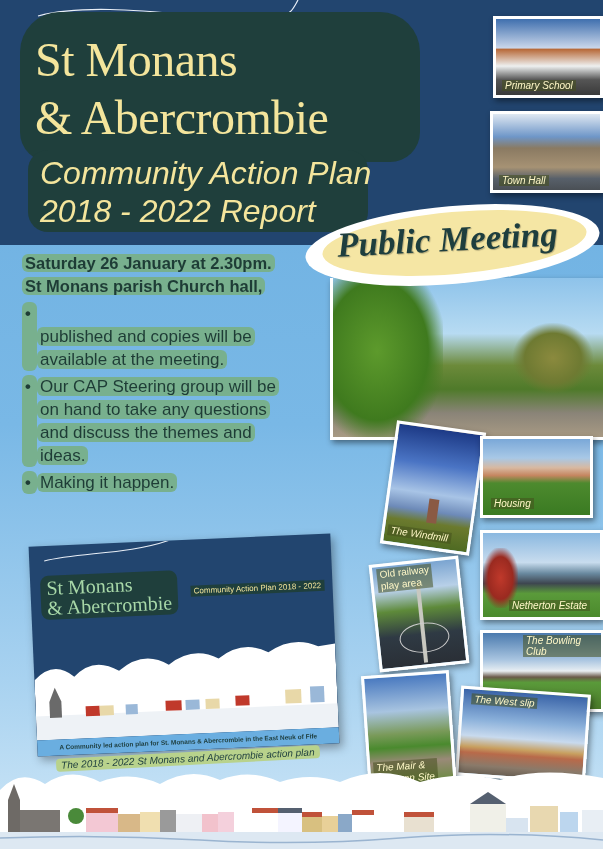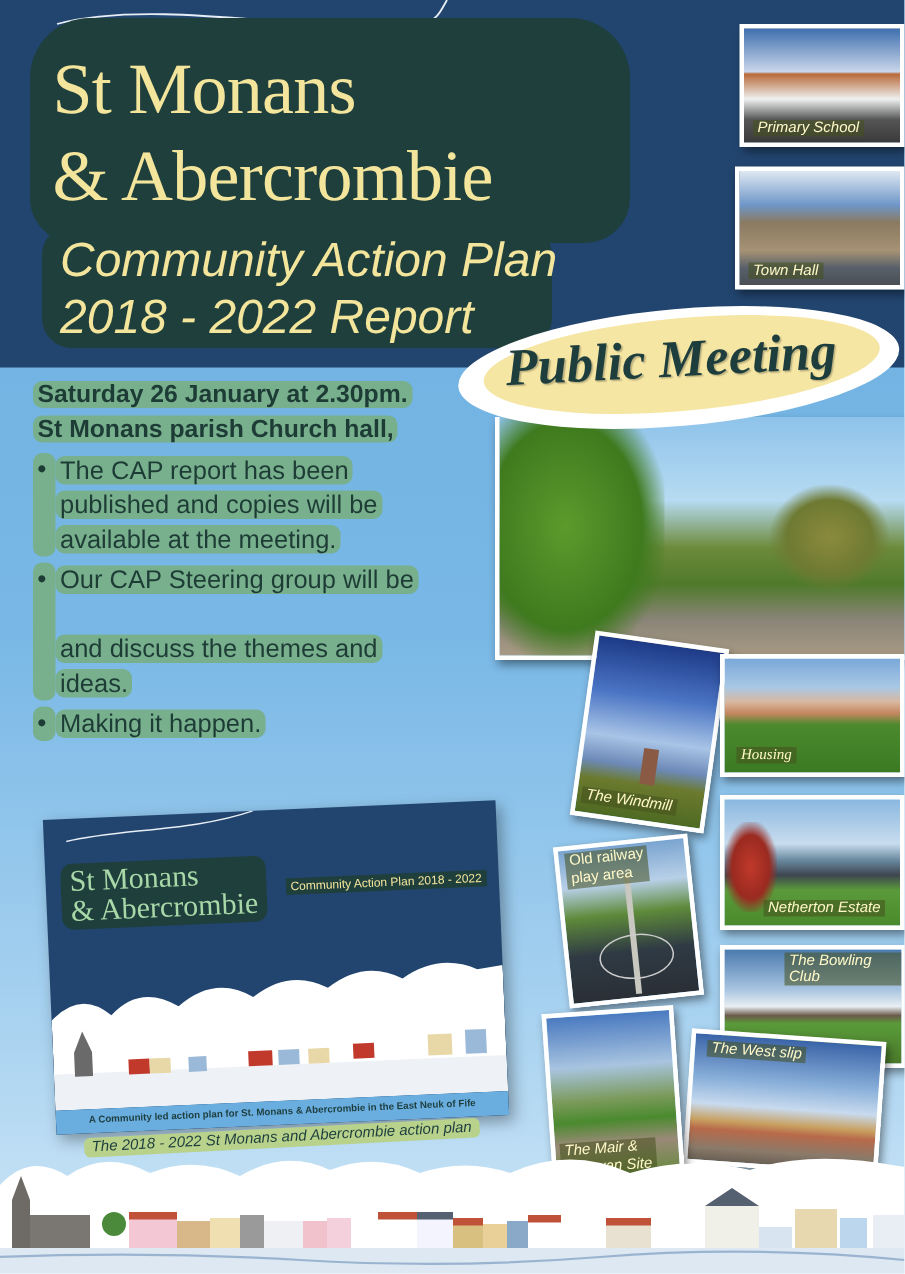--- a/index.html
+++ b/index.html
@@ -134,47 +134,47 @@
 <div class="pm-text">Public Meeting</div>
 
 <div class="info">
   <div class="info-head">
     <span class="hl">Saturday 26 January at 2.30pm.</span><br>
     <span class="hl">St Monans parish Church hall,</span><br>
   </div>
   <div class="bullet">
     <span class="dot hl">•</span>
     <span class="txt">
-      <span class="hl">The CAP report has been</span><br>
+      <br>
       <span class="hl">published and copies will be</span><br>
       <span class="hl">available at the meeting.</span>
     </span>
   </div>
   <div class="bullet">
     <span class="dot hl">•</span>
     <span class="txt">
       <span class="hl">Our CAP Steering group will be</span><br>
-      <br>
+      <span class="hl">on hand to take any questions</span><br>
       <span class="hl">and discuss the themes and</span><br>
       <span class="hl">ideas.</span>
     </span>
   </div>
   <div class="bullet">
     <span class="dot hl">•</span>
     <span class="txt">
       <span class="hl">Making it happen.</span>
     </span>
   </div>
 </div>
 
 <div class="thumb" style="left:388px;top:426px;width:90px;height:124px;transform:rotate(8deg);background:linear-gradient(180deg,#1d3a86 0%,#4a74c4 30%,#a8c4e6 55%,#6d8ab8 70%,#6b7a2e 80%,#4e6a22 100%);">
   <div style="position:absolute;left:40px;top:70px;width:10px;height:24px;background:#8a5a44;"></div>
   <span class="cap" style="left:3px;bottom:6px">The Windmill</span>
 </div>
-<div class="thumb" style="left:480px;top:436px;width:123px;height:82px;background:linear-gradient(180deg,#7aa8d8 0%,#a8c8e6 25%,#d8b8a0 38%,#c58660 48%,#4d8a2e 58%,#3a7a22 100%);font-family:Liberation Serif, serif;">
+<div class="thumb" style="left:480px;top:436px;width:113px;height:82px;background:linear-gradient(180deg,#7aa8d8 0%,#a8c8e6 25%,#d8b8a0 38%,#c58660 48%,#4d8a2e 58%,#3a7a22 100%);">
   <span class="cap" style="left:8px;bottom:6px">Housing</span>
 </div>
 <div class="thumb" style="left:374px;top:560px;width:90px;height:108px;transform:rotate(-6deg);background:linear-gradient(180deg,#7aa4d0 0%,#b8d0e8 25%,#5e8a3a 45%,#2f3a44 70%,#2a2f36 100%);">
   <div style="position:absolute;left:42px;top:20px;width:4px;height:80px;background:#c8c8c0;"></div>
   <div style="position:absolute;left:20px;top:60px;width:50px;height:30px;border:1px solid #ccc;border-radius:50%;"></div>
   <span class="cap" style="left:4px;top:2px;font-style:normal;line-height:12px">
     <span>Old railway</span><br>
     <span>play area</span>
   </span>
 </div>

